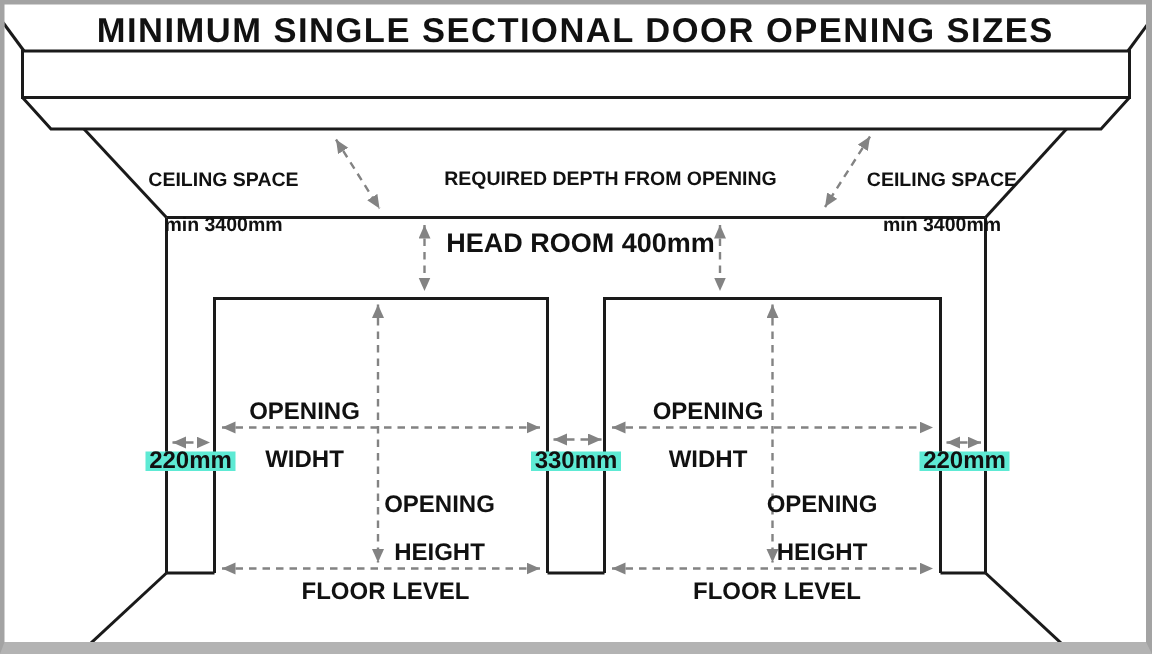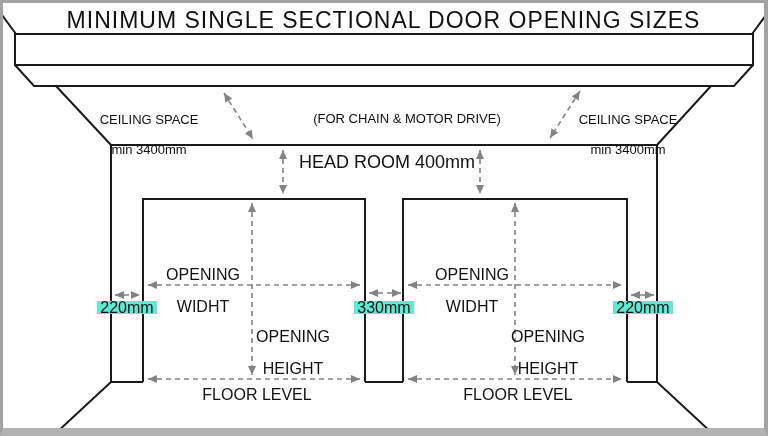--- a/index.html
+++ b/index.html
@@ -2,21 +2,21 @@
 <html><head>
 <meta charset="utf-8">
 <style>
   html,body{margin:0;padding:0;background:#ffffff;}
   .stage{
     position:relative;width:768px;height:436px;box-sizing:border-box;
     background:#ffffff;overflow:hidden;
     border-left:3px solid #a3a3a3;border-top:3px solid #a3a3a3;border-right:4px solid #a3a3a3;
     border-bottom:8px solid #b3b3b3;
     font-family:"Liberation Sans","DejaVu Sans",sans-serif;
-    font-weight:normal;color:#111;
+    font-weight:bold;color:#111;
   }
   svg.lineart{position:absolute;left:-3px;top:-3px;width:768px;height:436px;}
   .lbl{position:absolute;text-align:center;white-space:pre-line;}
   .title{left:0;right:0;top:4px;font-size:23px;letter-spacing:1px;}
   .note{font-size:13px;line-height:15.5px;}
   .ceiling-l{left:56px;width:180px;top:94px;line-height:15px;font-size:13px;}
   .ceiling-r{left:535px;width:180px;top:94px;line-height:15px;font-size:13px;}
   .depth{left:254px;width:300px;top:92px;}
   .headroom{left:294px;width:180px;top:149px;font-size:18px;}
   .dim13{font-size:16px;}
@@ -97,21 +97,21 @@
   </svg>
 
   <div class="lbl title">MINIMUM SINGLE SECTIONAL DOOR OPENING SIZES</div>
 
   <div class="lbl ceiling-l">
     <div>CEILING SPACE</div>
     <div>min 3400mm</div>
   </div>
 
   <div class="lbl depth note">
-    <div>(FOR CHAIN &amp; MOTOR DRIVE)</div>
+    <div>REQUIRED DEPTH FROM OPENING</div>
   </div>
 
   <div class="lbl ceiling-r">
     <div>CEILING SPACE</div>
     <div>min 3400mm</div>
   </div>
 
   <div class="lbl headroom">HEAD ROOM 400mm</div>
 
   <div class="lbl ow-l dim13">

